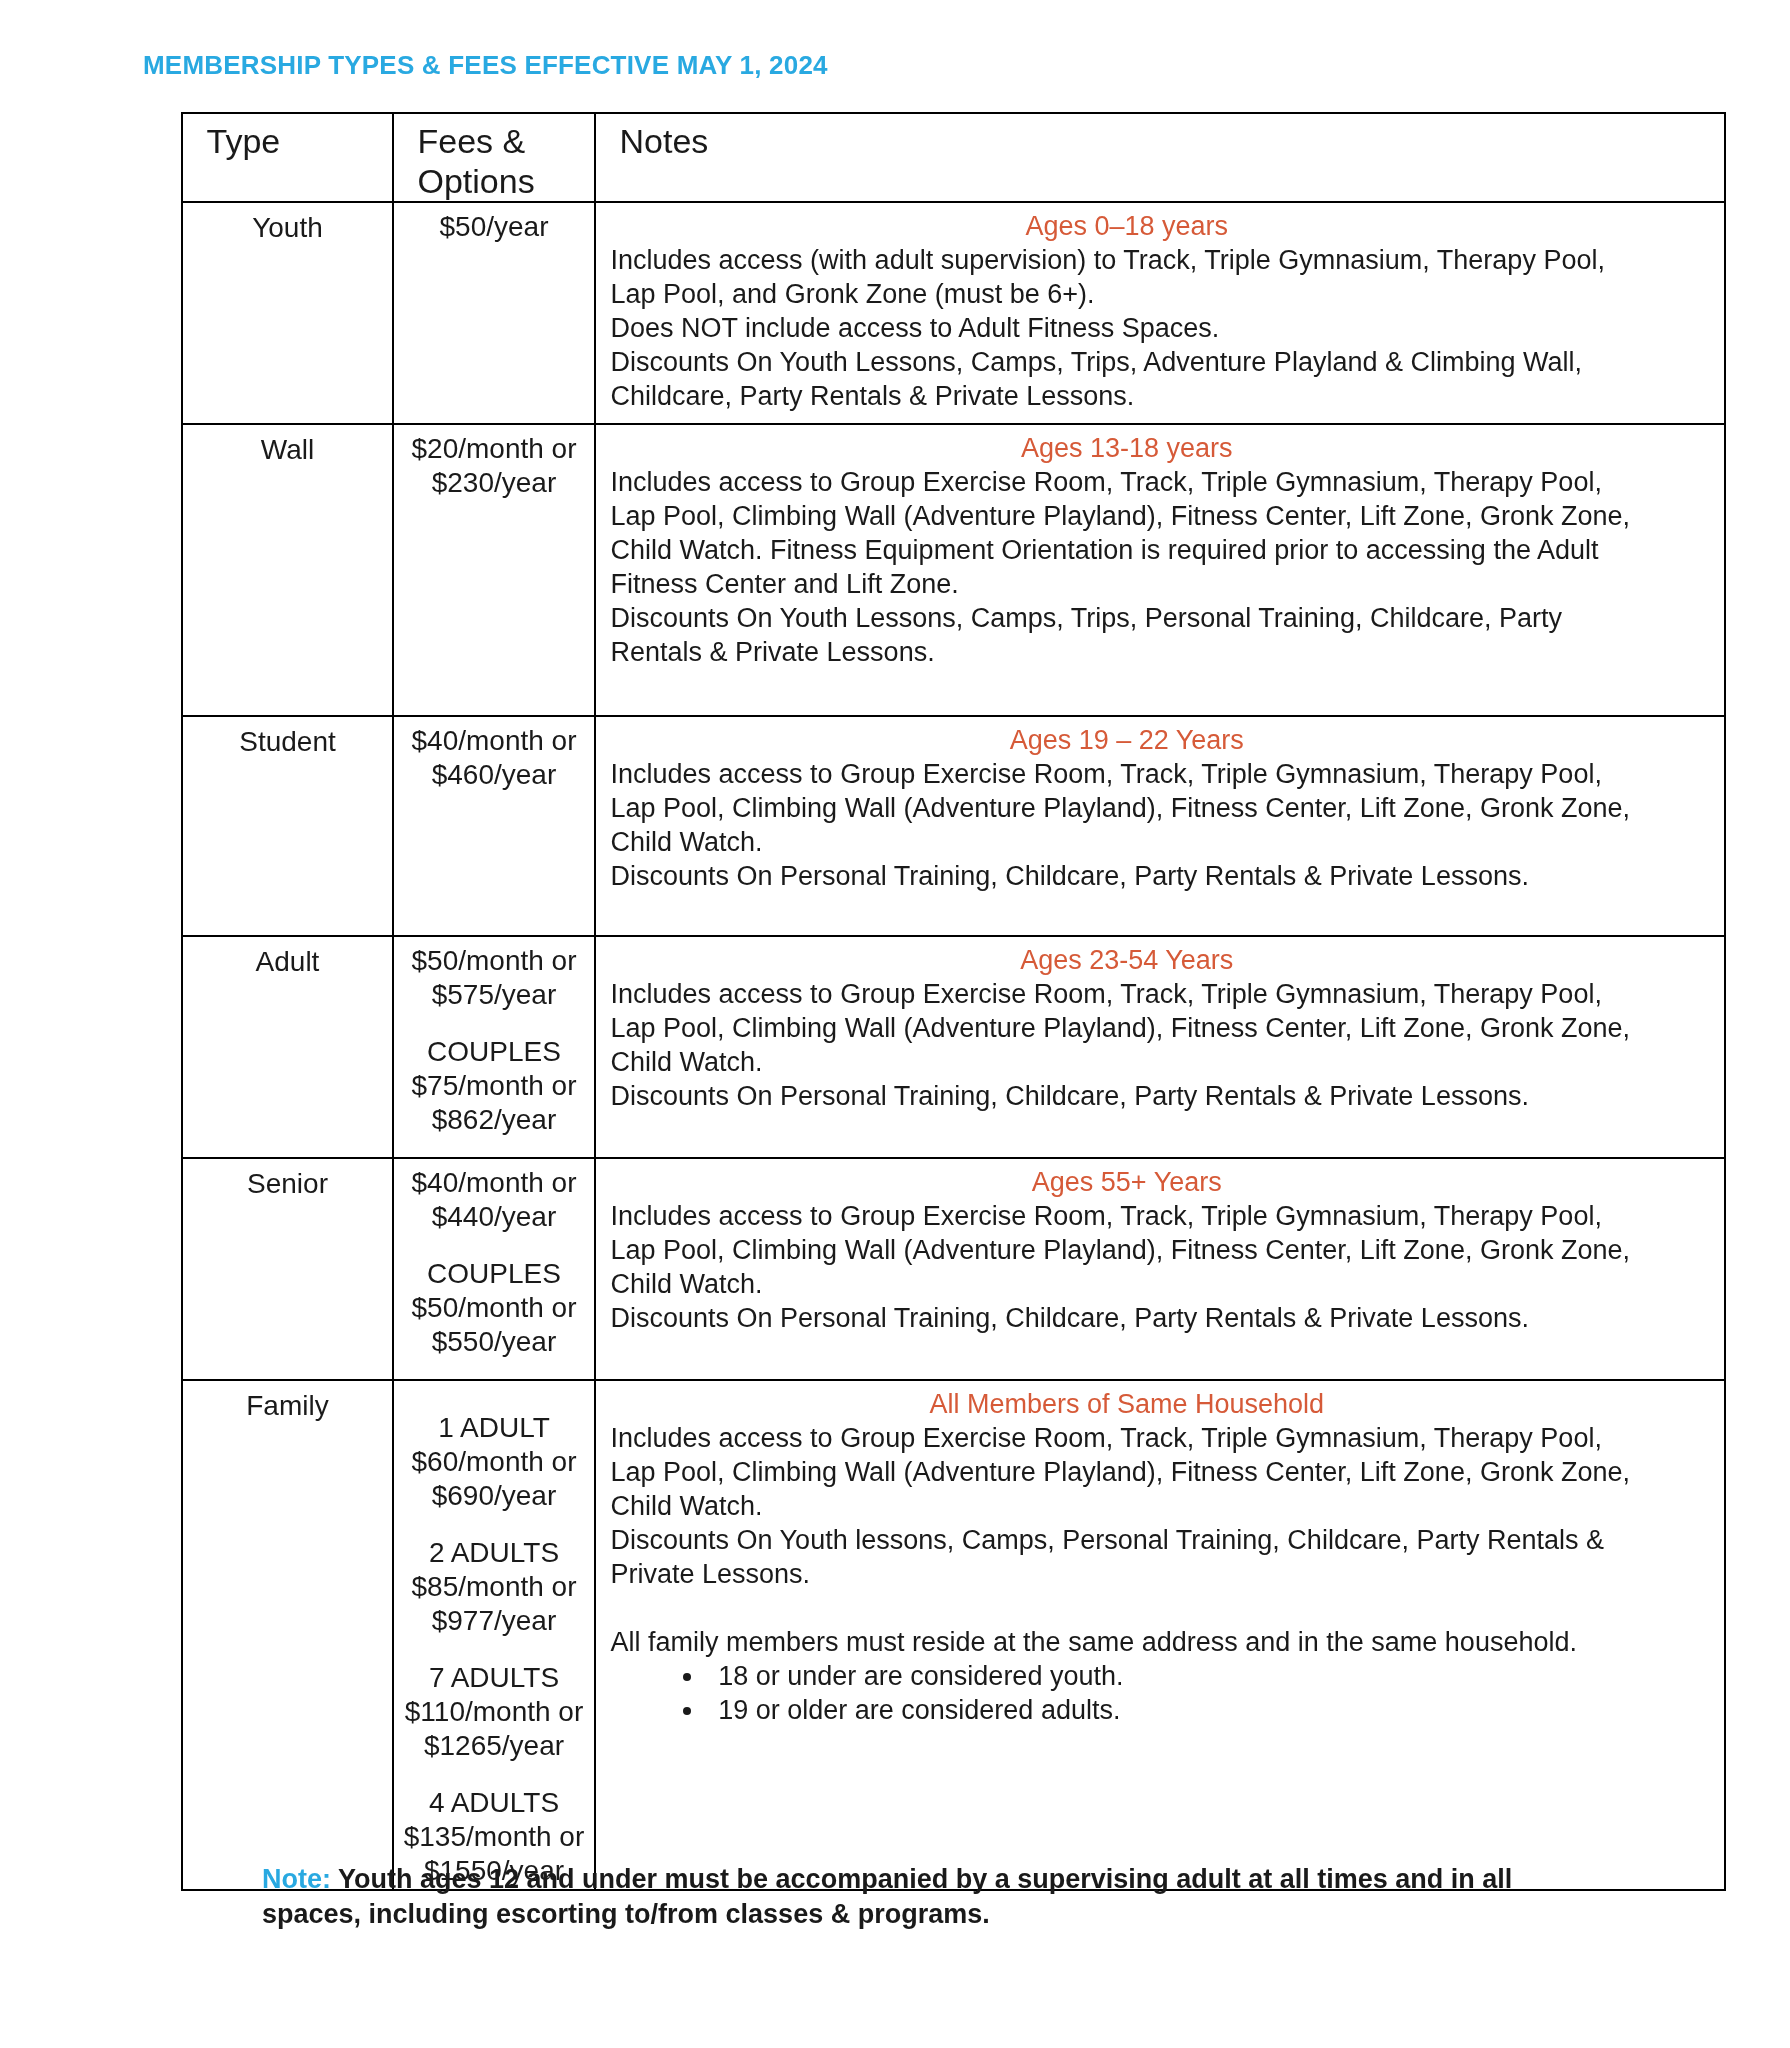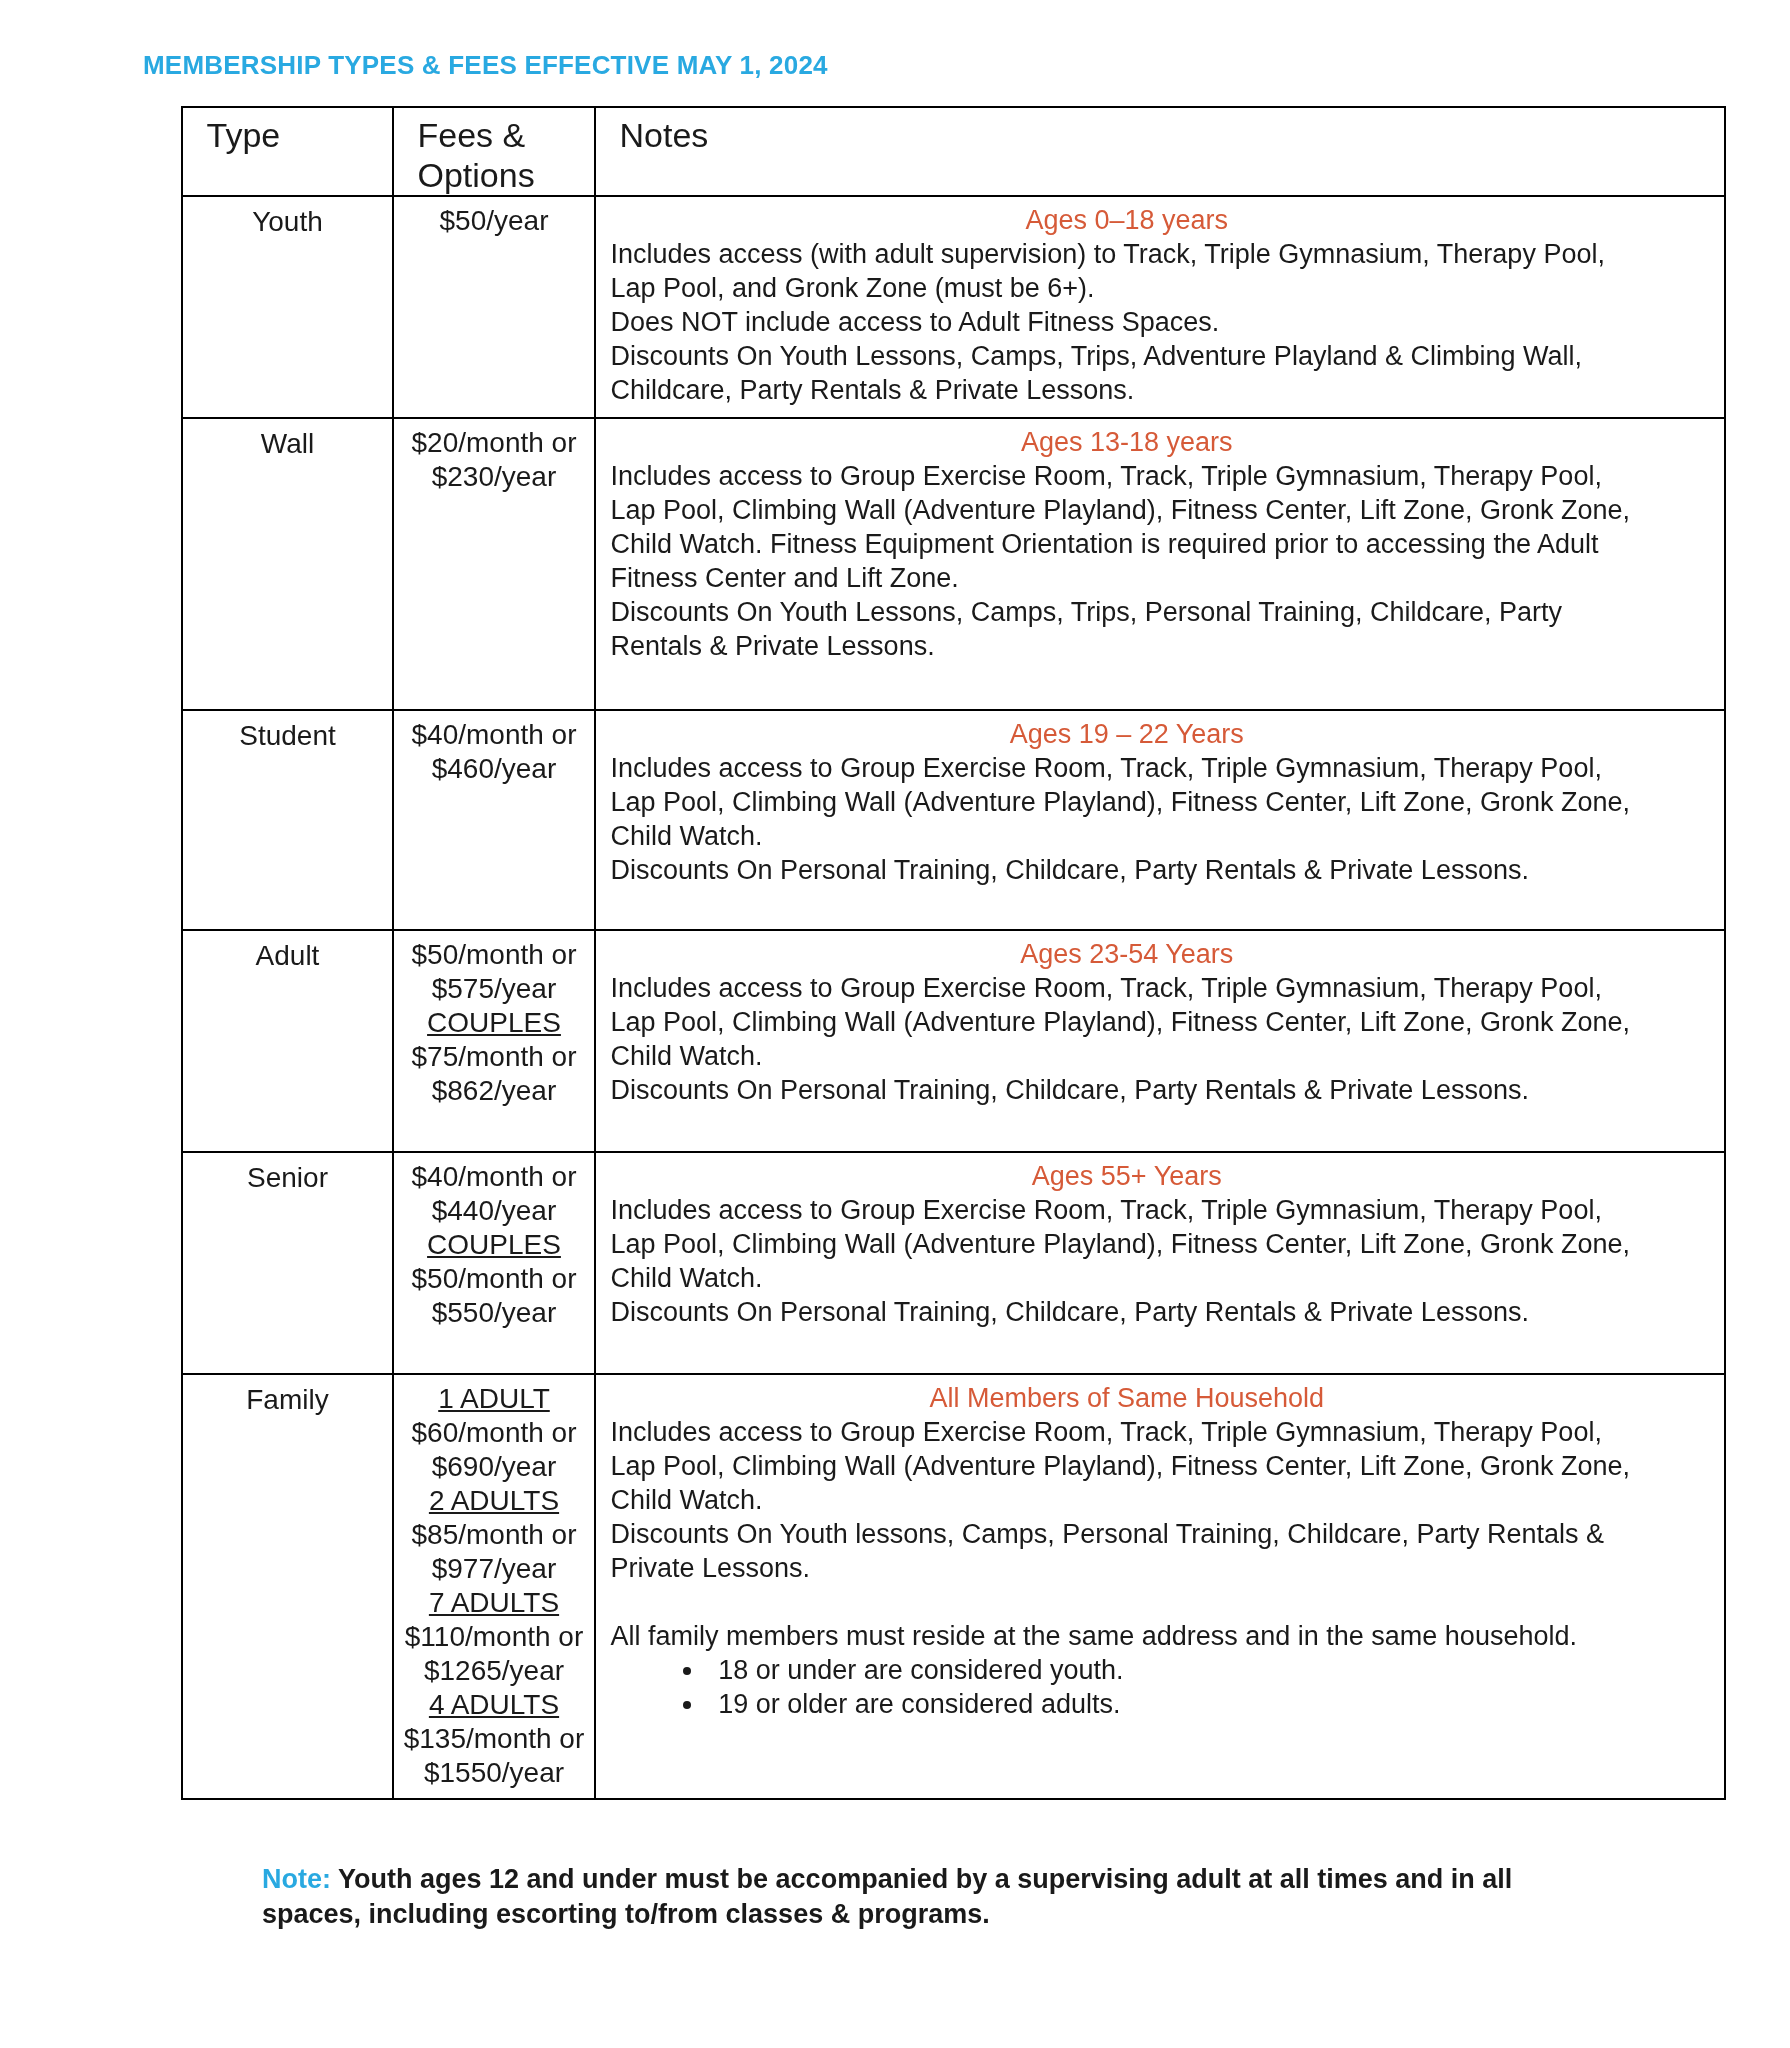--- a/index.html
+++ b/index.html
@@ -22,21 +22,21 @@
     top:34px;
     margin:16px;
     font-size:26px;
     font-weight:bold;
     color:var(--blue);
     letter-spacing:0.2px;
   }
   table.fees{
     position:absolute;
     left:181px;
-    top:106px;
+    top:112px;
     width:1542px;
     border-collapse:collapse;
     table-layout:fixed;
     border-radius:13px;
   }
   table.fees td, table.fees th{
     border:2.7px solid #000000;
     vertical-align:top;
     overflow:hidden;
   }
@@ -57,21 +57,21 @@
     font-size:28px;
     padding-top:9px;
   }
   .fees-cell{
     text-align:center;
     font-size:28px;
     line-height:34px;
     padding-top:7.2px;
   }
   .fee-line{white-space:nowrap;}
-  .u{text-decoration:underline;}
+  .u{margin-top:23px;}
   .b{font-weight:normal;}
   .notes-cell{
     font-size:27px;
     line-height:34px;
     padding:5.4px 81px 0 14.5px;
   }
   .age-heading{
     text-align:center;
     color:var(--orange);
   }

